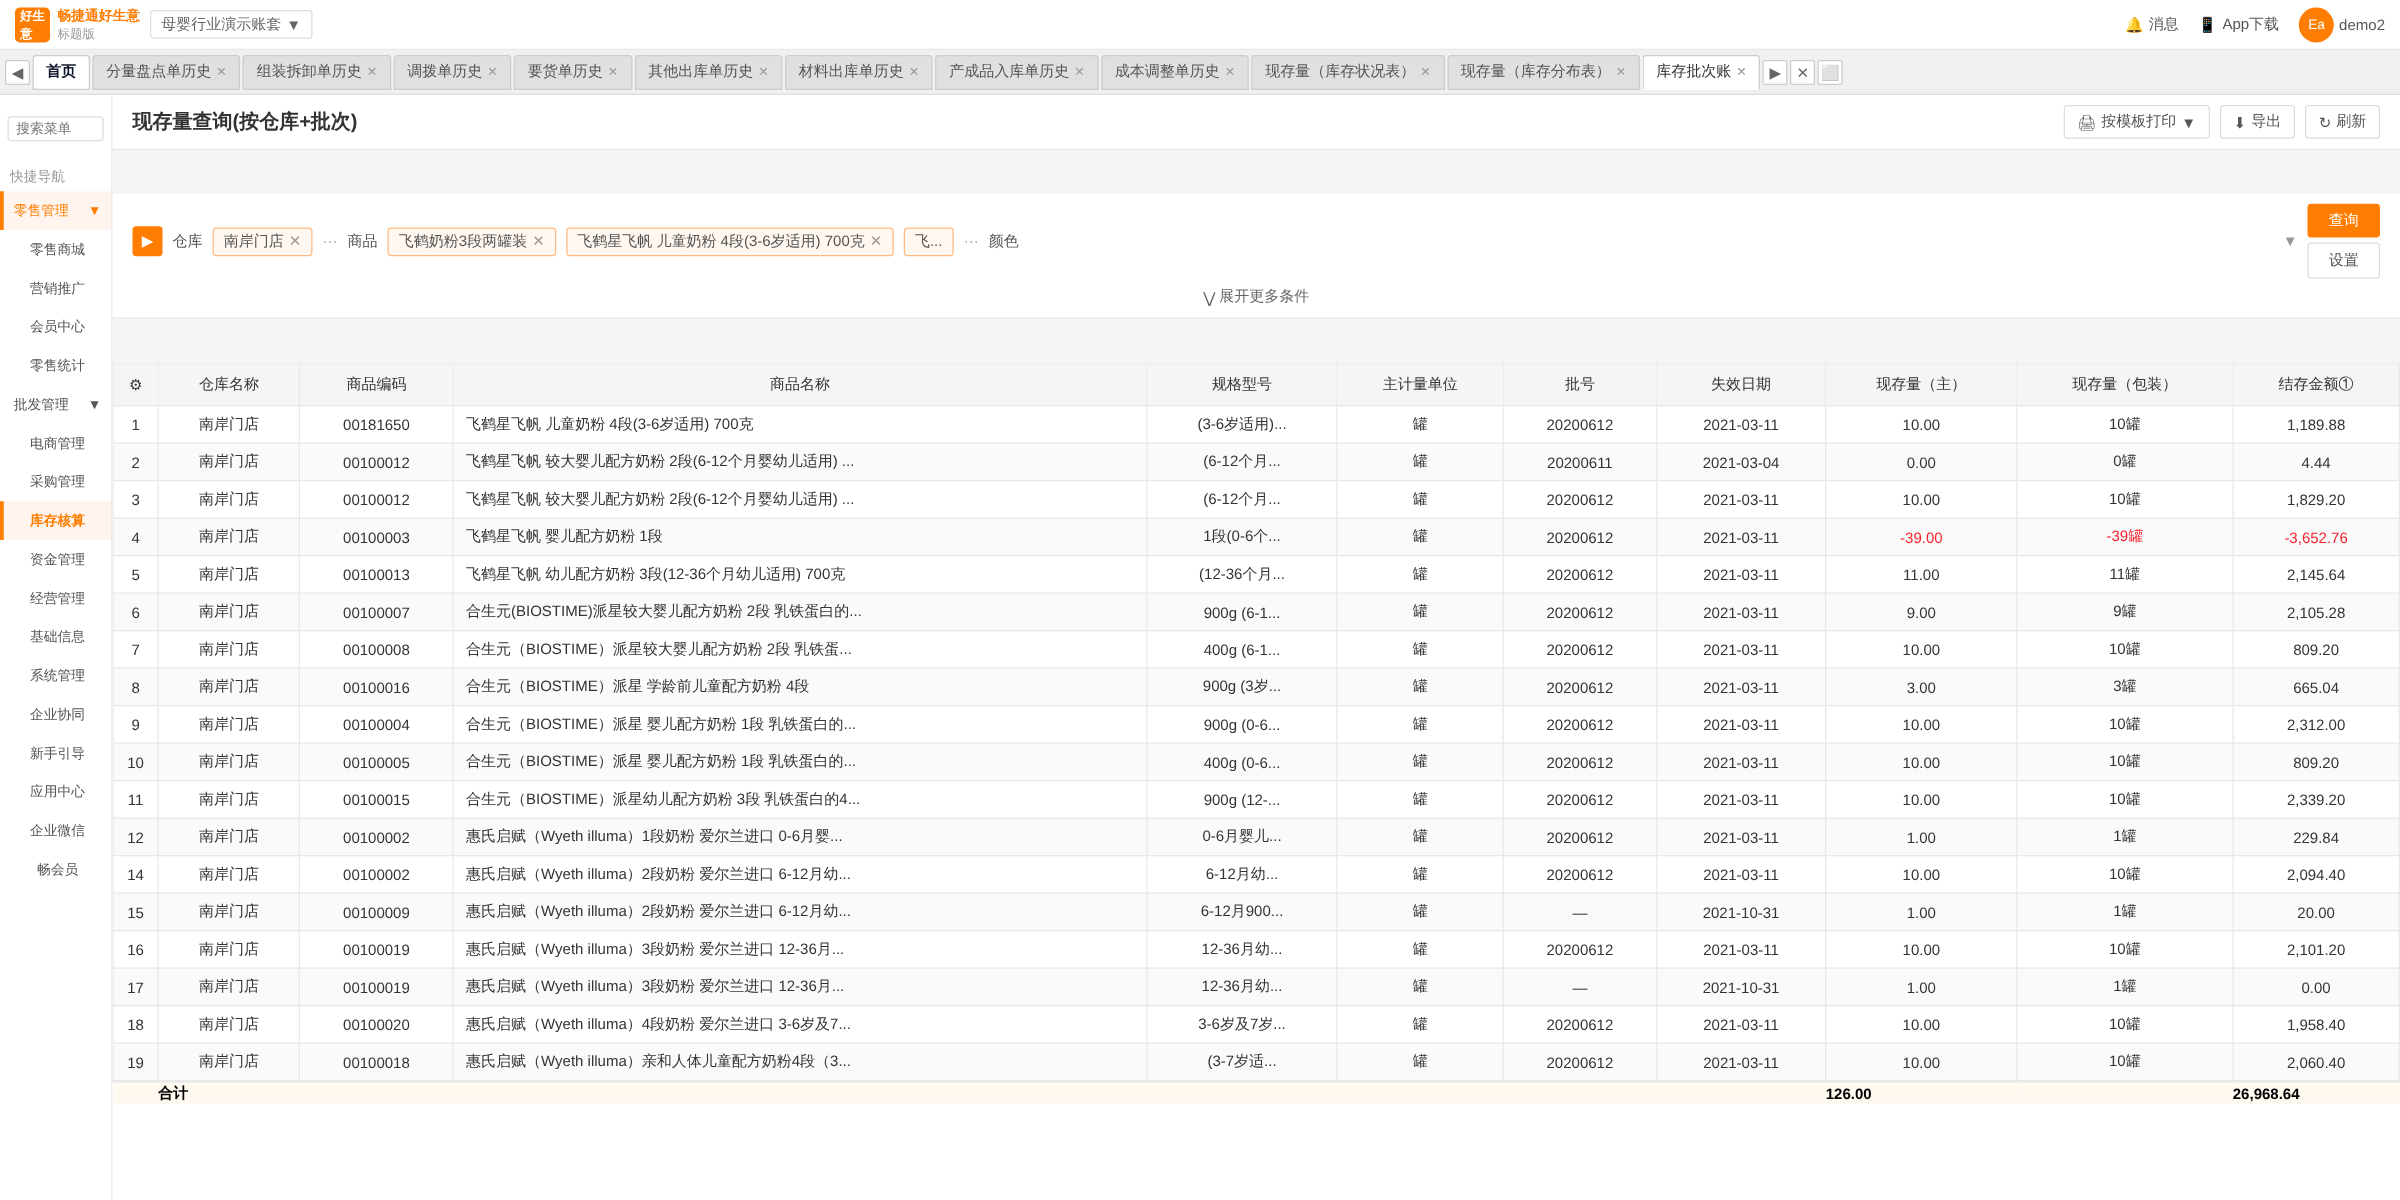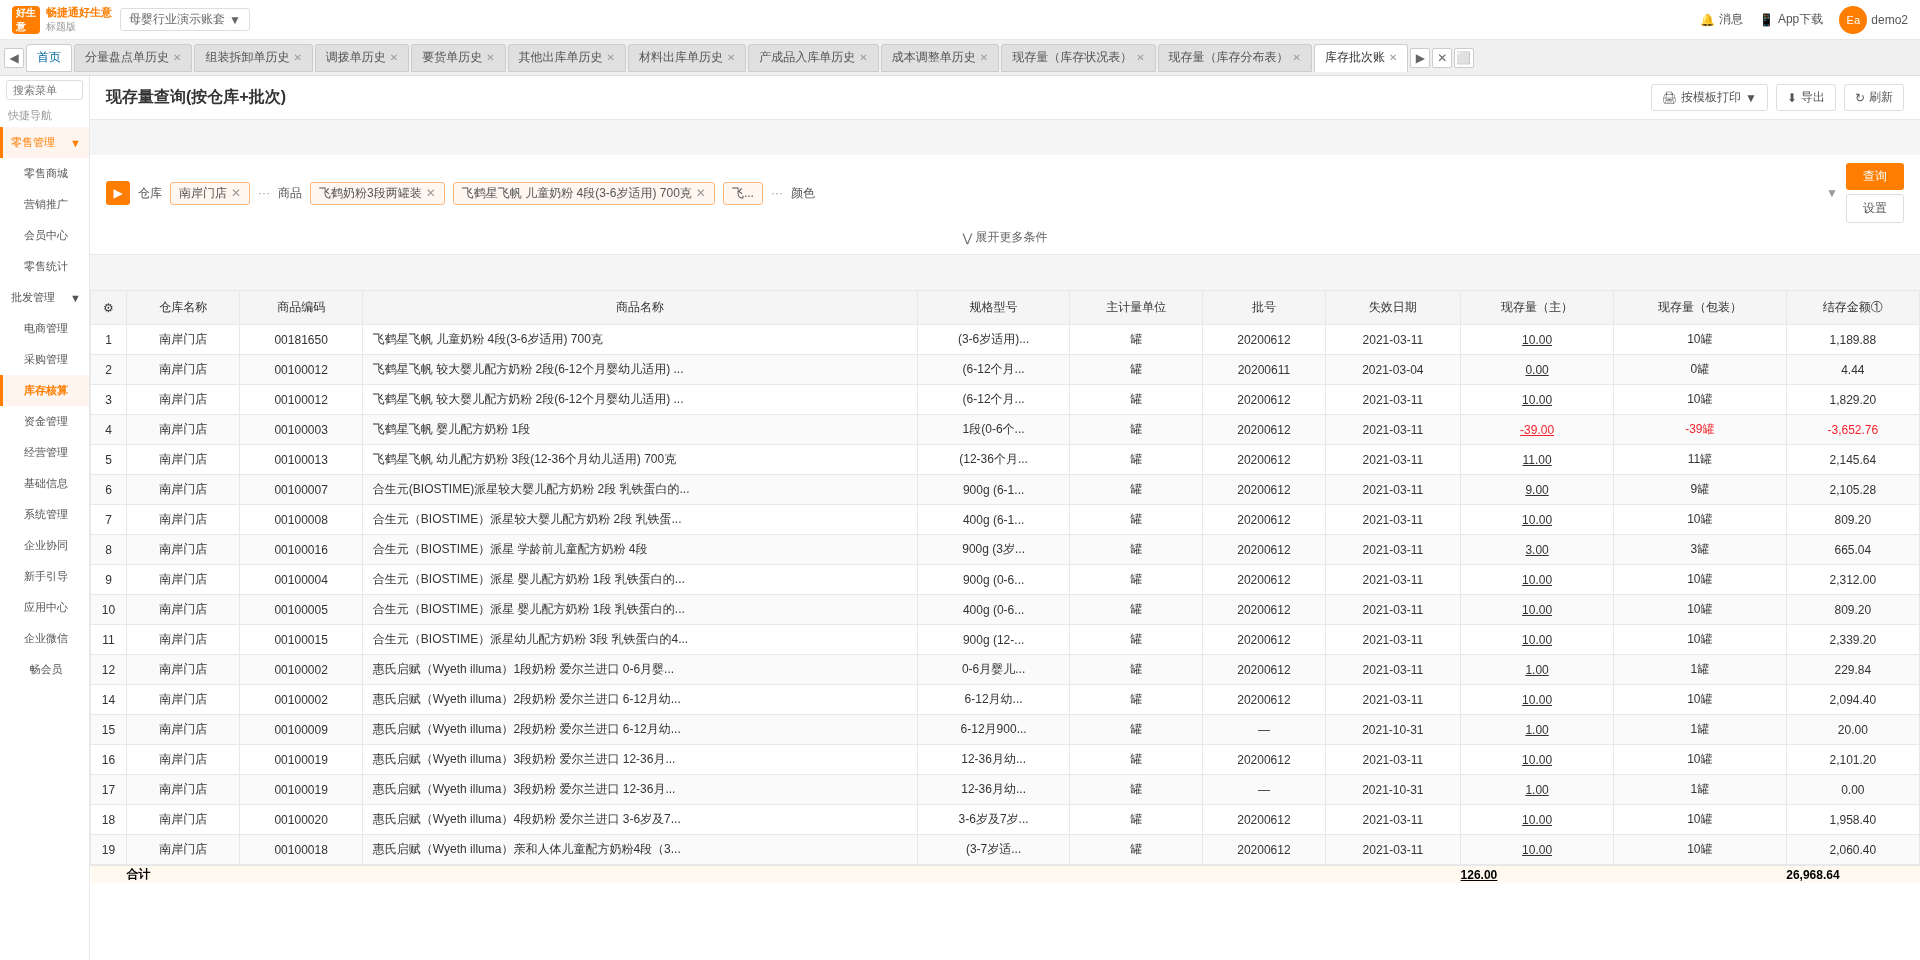--- a/index.html
+++ b/index.html
@@ -47,36 +47,36 @@
       cursor: pointer;
       white-space: nowrap;
       border: 1px solid #ccc;
     }
     .tab-item.active {
       background: #fff;
       color: #333;
       border-bottom-color: #fff;
     }
     .tab-close { color: #999; font-size: 10px; cursor: pointer; }
-    .tab-home { background: #fff; font-weight: normal; color: #0369a1; }
+    .tab-home { background: #fff; font-weight: bold; color: #0f172a; }
     .tab-nav-btn { width: 20px; height: 20px; display: flex; align-items: center; justify-content: center; cursor: pointer; color: #666; border: 1px solid #ccc; border-radius: 2px; background: #fff; }
 
     
     .main-layout { display: flex; height: calc(960px - 40px - 36px); }
 
     
     .sidebar {
       width: 90px;
       background: #fff;
       border-right: 1px solid #e8e8e8;
       display: flex;
       flex-direction: column;
       overflow-y: auto;
     }
-    .sidebar-search { padding: 4px 6px; }
+    .sidebar-search { padding: 17px 6px; }
     .sidebar-search input { width: 100%; border: 1px solid #ddd; border-radius: 3px; padding: 3px 6px; font-size: 11px; }
     .sidebar-nav-label { padding: 4px 8px; font-size: 11px; color: #999; }
     .sidebar-item {
       padding: 8px 6px;
       text-align: center;
       cursor: pointer;
       font-size: 11px;
       color: #555;
       border-left: 3px solid transparent;
     }
@@ -138,21 +138,21 @@
     table { width: 100%; border-collapse: collapse; font-size: 12px; }
     thead th {
       background: #f5f5f5; border: 1px solid #e8e8e8;
       padding: 8px 10px; text-align: center; font-weight: normal; color: #333;
       white-space: nowrap; position: sticky; top: 0; z-index: 10;
     }
     tbody td { border: 1px solid #e8e8e8; padding: 6px 10px; text-align: center; color: #333; }
     tbody tr:nth-child(even) { background: #fafafa; }
     .td-name { text-align: left; }
     .negative { color: #f5222d; }
-    .underline { text-decoration: underline; cursor: pointer; }
+    .underline { cursor: pointer; }
     .total-row { background: #fff9f0 !important; font-weight: bold; }
     .total-row td { border-top: 2px solid #e8e8e8; }
   </style>
 </head>
 <body>
 
 <div class="top-bar">
   <div class="top-bar-left">
     <div class="logo-area">
       <div class="logo-icon">好生<br>意</div>

